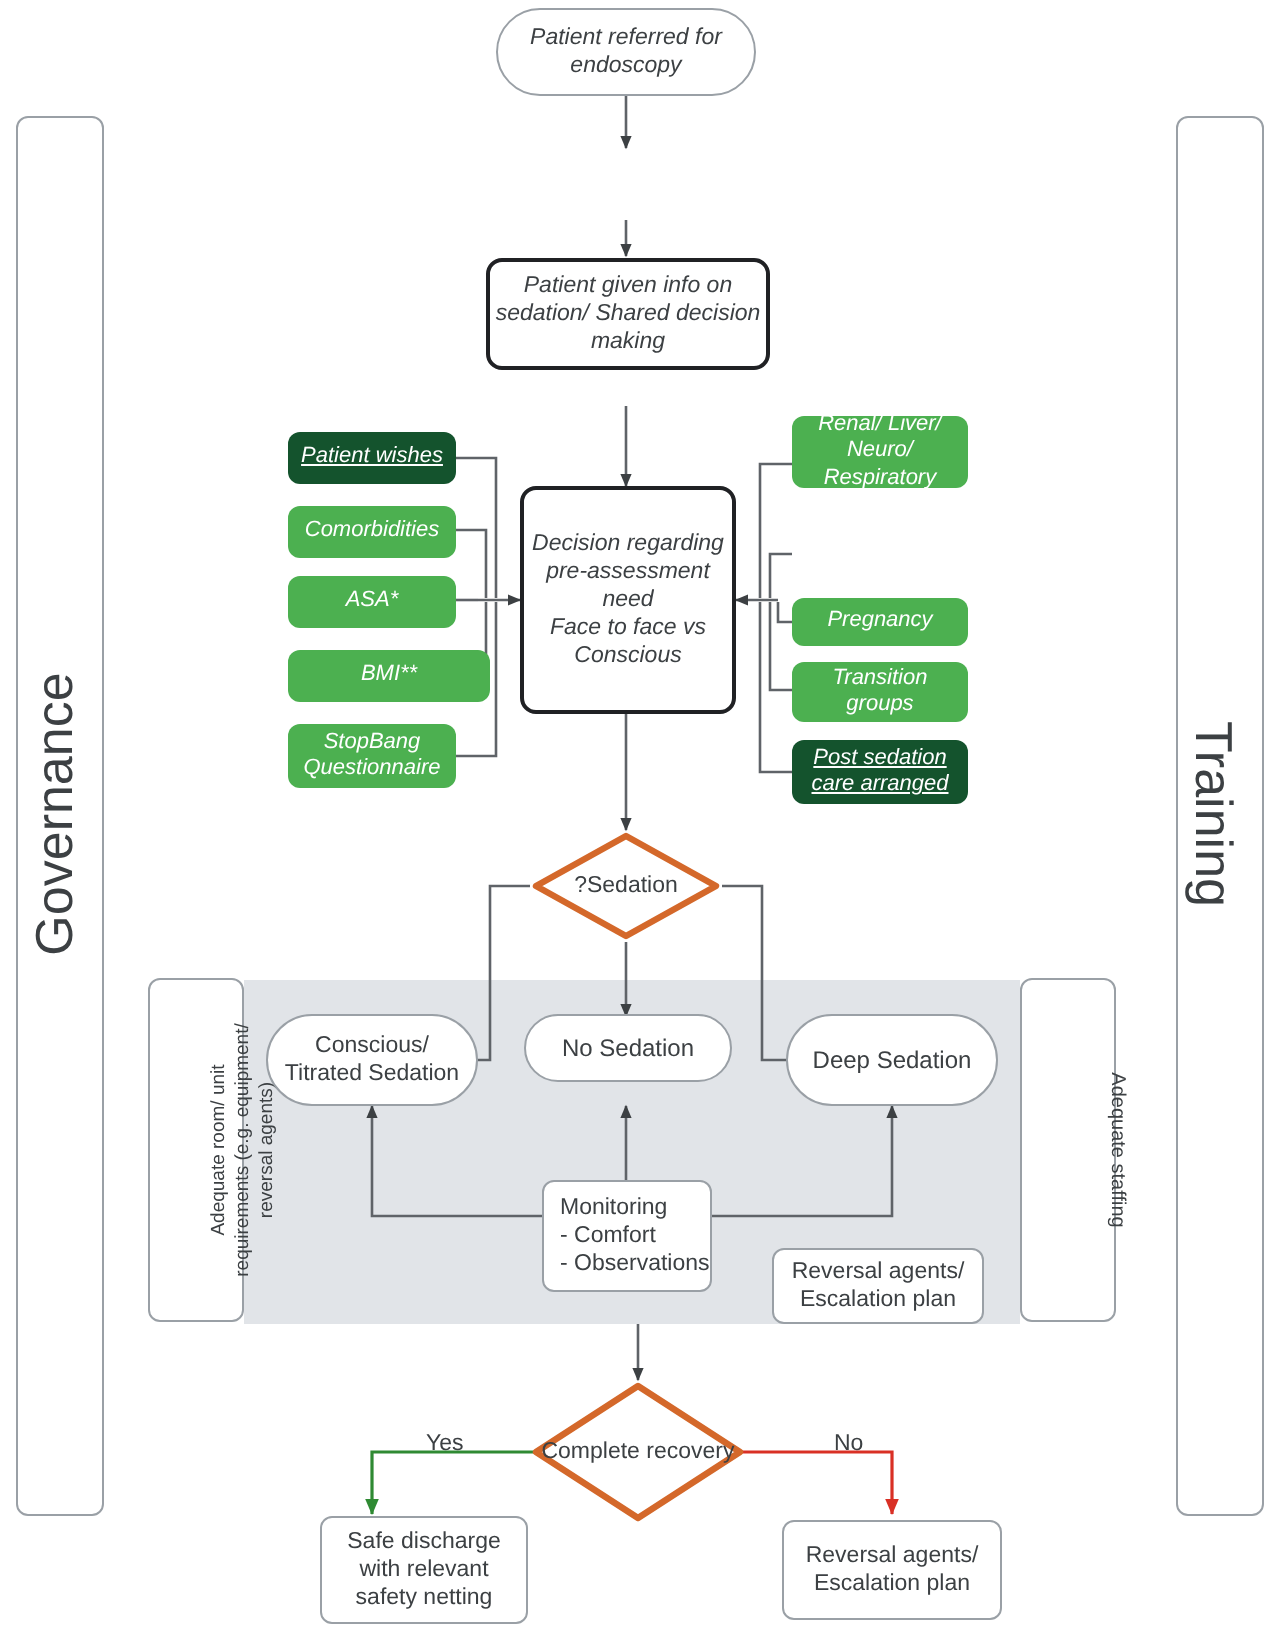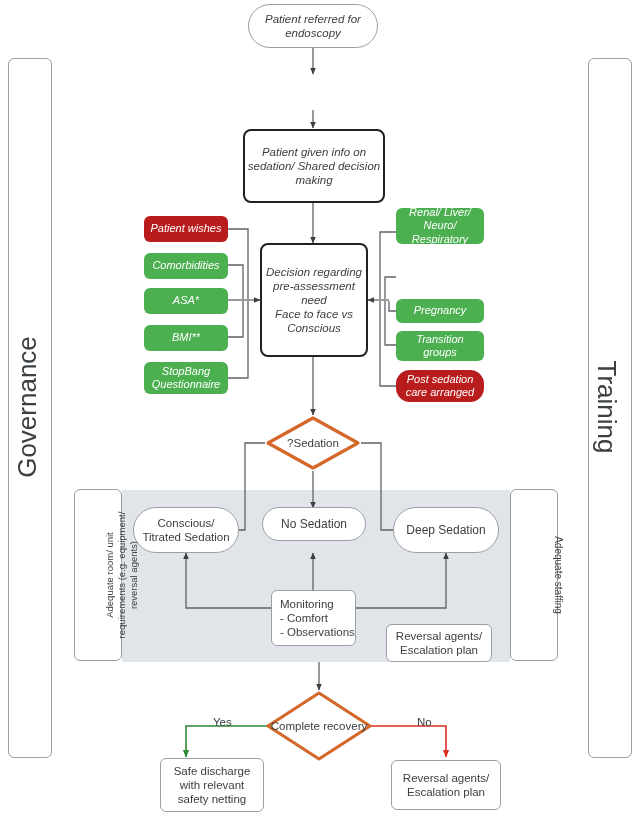--- a/index.html
+++ b/index.html
@@ -12,21 +12,21 @@
         border:1px solid #9aa0a6;line-height:1.22;}
   .node .txt{display:block;white-space:pre-line;}
   .rounded{border-radius:6px;}
   .pill{border-radius:999px;}
   .heavy{border:2px solid #202124;border-radius:8px;}
   .italic{font-style:italic;}
   .tag{position:absolute;box-sizing:border-box;display:flex;align-items:center;
        justify-content:center;text-align:center;border-radius:6px;color:#ffffff;
        font-style:italic;line-height:1.2;border:none;white-space:pre-line;}
   .green{background:#4cb050;}
-  .orange{background:#b91c1c;}
+  .orange{background:#14532d;text-decoration:underline;}
   .band{position:absolute;background:#dee2e6;opacity:.92;}
   .lane{position:absolute;box-sizing:border-box;background:#ffffff;
         border:1px solid #9aa0a6;border-radius:6px;}
   .vlabel{position:absolute;display:flex;align-items:center;justify-content:center;
           text-align:center;white-space:pre-line;line-height:1.25;}
   .rot-ccw{transform:rotate(-90deg);}
   .rot-cw{transform:rotate(90deg);}
   svg.wires{position:absolute;left:0;top:0;width:640px;height:815px;
             pointer-events:none;}
   .edgelabel{position:absolute;background:transparent;color:#3c4043;}
@@ -108,21 +108,21 @@
       <path d="M367,726 L446,726 L446,757" stroke="#d93025" marker-end="url(#arR)"></path>
     </g>
   </svg>
 
   <div class="node pill italic" style="left:248px;top:4px;width:130px;height:44px;font-size:11.5px;">
     <span class="txt">Patient referred for
 endoscopy</span>
   </div>
 
 
-  <div class="node heavy italic" style="left:243px;top:129px;width:142px;height:74px;font-size:11.5px;">
+  <div class="node heavy italic" style="left:243px;top:129px;width:142px;height:56px;font-size:11.5px;">
     <span class="txt">Patient given info on
 sedation/ Shared decision
 making</span>
   </div>
 
   <div class="node heavy italic" style="left:260px;top:243px;width:108px;height:114px;font-size:11.5px;">
     <span class="txt">Decision regarding
 pre-assessment
 need
 Face to face vs
@@ -131,41 +131,41 @@
 
   <div class="tag orange" style="left:144px;top:216px;width:84px;height:26px;font-size:11px;">
     <span>Patient wishes</span>
   </div>
   <div class="tag green" style="left:144px;top:253px;width:84px;height:26px;font-size:11px;">
     <span>Comorbidities</span>
   </div>
   <div class="tag green" style="left:144px;top:288px;width:84px;height:26px;font-size:11px;">
     <span>ASA*</span>
   </div>
-  <div class="tag green" style="left:144px;top:325px;width:84px;height:26px;font-size:11px;">
+  <div class="tag green" style="left:144px;top:325px;width:101px;height:26px;font-size:11px;">
     <span>BMI**</span>
   </div>
   <div class="tag green" style="left:144px;top:362px;width:84px;height:32px;font-size:11px;">
     <span>StopBang
 Questionnaire</span>
   </div>
 
   <div class="tag green" style="left:396px;top:208px;width:88px;height:36px;font-size:11px;">
     <span>Renal/ Liver/
 Neuro/
 Respiratory</span>
   </div>
   <div class="tag green" style="left:396px;top:299px;width:88px;height:24px;font-size:11px;">
     <span>Pregnancy</span>
   </div>
   <div class="tag green" style="left:396px;top:331px;width:88px;height:30px;font-size:11px;">
     <span>Transition
 groups</span>
   </div>
-  <div class="tag orange" style="left:396px;top:370px;width:88px;height:32px;font-size:11px;border-radius:14px;">
+  <div class="tag orange" style="left:396px;top:370px;width:88px;height:32px;font-size:11px;">
     <span>Post sedation
 care arranged</span>
   </div>
 
   <div style="position:absolute;left:265px;top:415px;width:96px;height:56px;">
     <svg viewBox="0 0 96 56" style="position:absolute;left:0;top:0;width:96px;height:56px;">
       <polygon points="48,3 93,28 48,53 3,28" fill="#ffffff" stroke="#d4682a" stroke-width="3.2" stroke-linejoin="round"></polygon>
     </svg>
     <div style="position:absolute;inset:0;display:flex;align-items:center;
                 justify-content:center;font-size:11.5px;">

